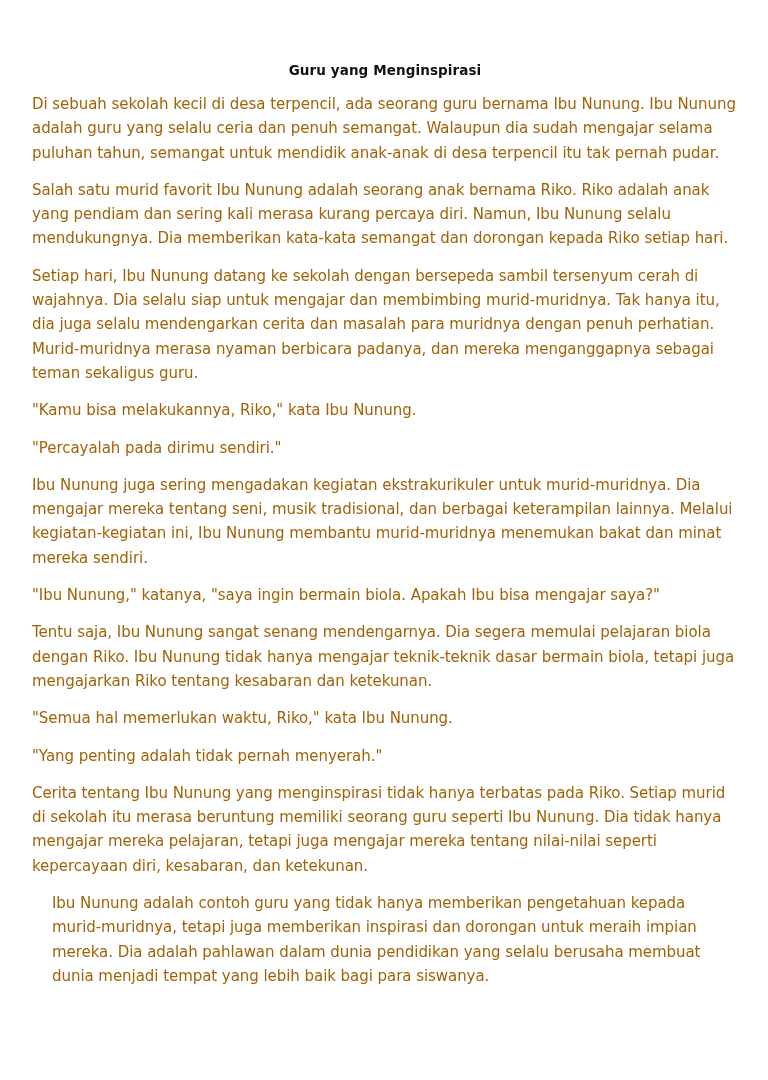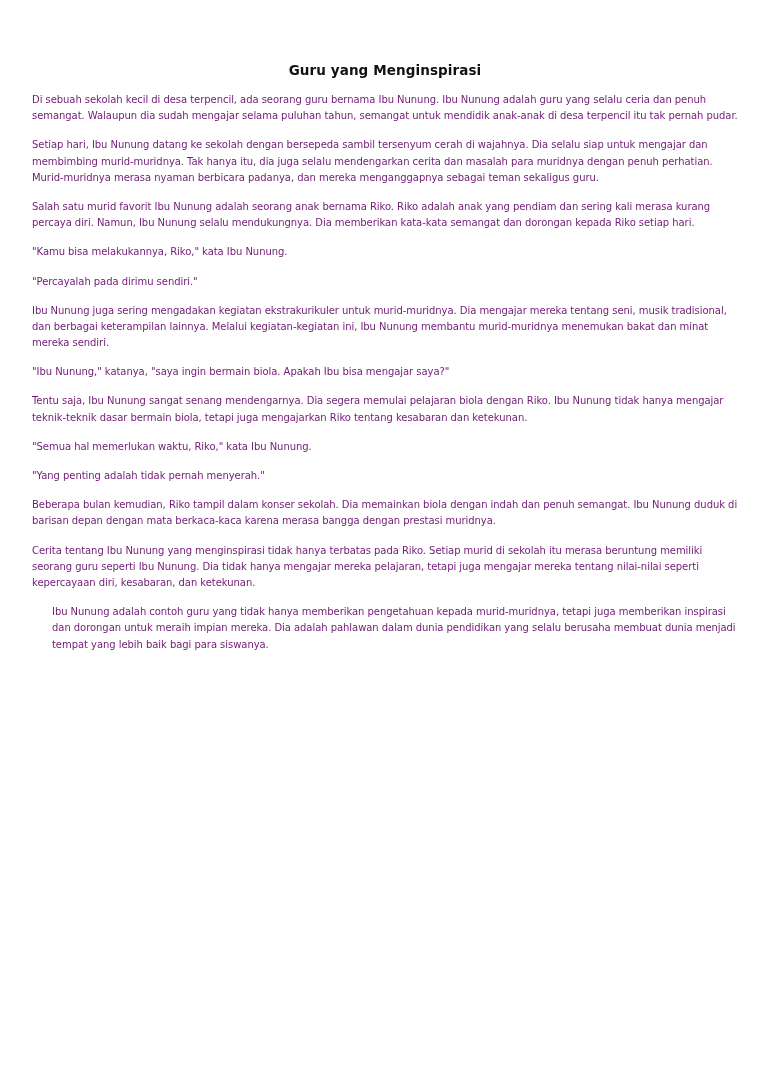--- a/index.html
+++ b/index.html
@@ -23,45 +23,44 @@
   }
   .doc-title {
     text-align: center;
     font-size: 13.5px;
     font-weight: bold;
     color: #111111;
     margin: 0 0 14px 0;
     letter-spacing: 0.1px;
   }
   .para {
-    font-size: 10px;
+    font-size: 15px;
     line-height: 1.62;
-    color: #701a75;
+    color: #a16207;
     margin: 0 0 13px 0;
     text-align: left;
     letter-spacing: -0.05px;
   }
   .para:last-child {
     margin-bottom: 0;
     margin-left: 20px;
   }
 </style>
 </head>
 <body>
 
 <div class="page">
   <h1 class="doc-title">Guru yang Menginspirasi</h1>
   <div class="body-text">
     <p class="para">Di sebuah sekolah kecil di desa terpencil, ada seorang guru bernama Ibu Nunung. Ibu Nunung adalah guru yang selalu ceria dan penuh semangat. Walaupun dia sudah mengajar selama puluhan tahun, semangat untuk mendidik anak-anak di desa terpencil itu tak pernah pudar.</p>
+    <p class="para">Salah satu murid favorit Ibu Nunung adalah seorang anak bernama Riko. Riko adalah anak yang pendiam dan sering kali merasa kurang percaya diri. Namun, Ibu Nunung selalu mendukungnya. Dia memberikan kata-kata semangat dan dorongan kepada Riko setiap hari.</p>
     <p class="para">Setiap hari, Ibu Nunung datang ke sekolah dengan bersepeda sambil tersenyum cerah di wajahnya. Dia selalu siap untuk mengajar dan membimbing murid-muridnya. Tak hanya itu, dia juga selalu mendengarkan cerita dan masalah para muridnya dengan penuh perhatian. Murid-muridnya merasa nyaman berbicara padanya, dan mereka menganggapnya sebagai teman sekaligus guru.</p>
-    <p class="para">Salah satu murid favorit Ibu Nunung adalah seorang anak bernama Riko. Riko adalah anak yang pendiam dan sering kali merasa kurang percaya diri. Namun, Ibu Nunung selalu mendukungnya. Dia memberikan kata-kata semangat dan dorongan kepada Riko setiap hari.</p>
     <p class="para">"Kamu bisa melakukannya, Riko," kata Ibu Nunung.</p>
     <p class="para">"Percayalah pada dirimu sendiri."</p>
     <p class="para">Ibu Nunung juga sering mengadakan kegiatan ekstrakurikuler untuk murid-muridnya. Dia mengajar mereka tentang seni, musik tradisional, dan berbagai keterampilan lainnya. Melalui kegiatan-kegiatan ini, Ibu Nunung membantu murid-muridnya menemukan bakat dan minat mereka sendiri.</p>
     <p class="para">"Ibu Nunung," katanya, "saya ingin bermain biola. Apakah Ibu bisa mengajar saya?"</p>
     <p class="para">Tentu saja, Ibu Nunung sangat senang mendengarnya. Dia segera memulai pelajaran biola dengan Riko. Ibu Nunung tidak hanya mengajar teknik-teknik dasar bermain biola, tetapi juga mengajarkan Riko tentang kesabaran dan ketekunan.</p>
     <p class="para">"Semua hal memerlukan waktu, Riko," kata Ibu Nunung.</p>
     <p class="para">"Yang penting adalah tidak pernah menyerah."</p>
-    <p class="para">Beberapa bulan kemudian, Riko tampil dalam konser sekolah. Dia memainkan biola dengan indah dan penuh semangat. Ibu Nunung duduk di barisan depan dengan mata berkaca-kaca karena merasa bangga dengan prestasi muridnya.</p>
     <p class="para">Cerita tentang Ibu Nunung yang menginspirasi tidak hanya terbatas pada Riko. Setiap murid di sekolah itu merasa beruntung memiliki seorang guru seperti Ibu Nunung. Dia tidak hanya mengajar mereka pelajaran, tetapi juga mengajar mereka tentang nilai-nilai seperti kepercayaan diri, kesabaran, dan ketekunan.</p>
     <p class="para">Ibu Nunung adalah contoh guru yang tidak hanya memberikan pengetahuan kepada murid-muridnya, tetapi juga memberikan inspirasi dan dorongan untuk meraih impian mereka. Dia adalah pahlawan dalam dunia pendidikan yang selalu berusaha membuat dunia menjadi tempat yang lebih baik bagi para siswanya.</p>
   </div>
 </div>
 
 </body></html>

